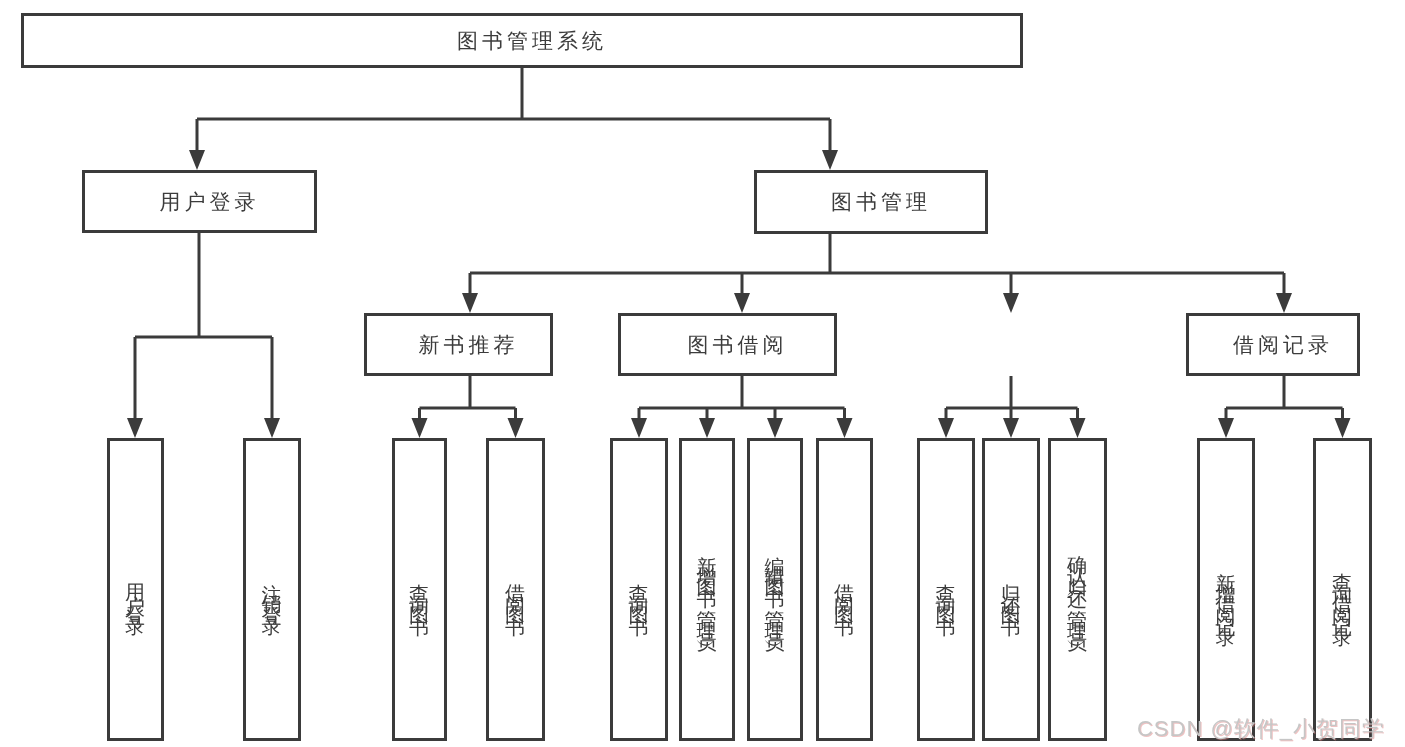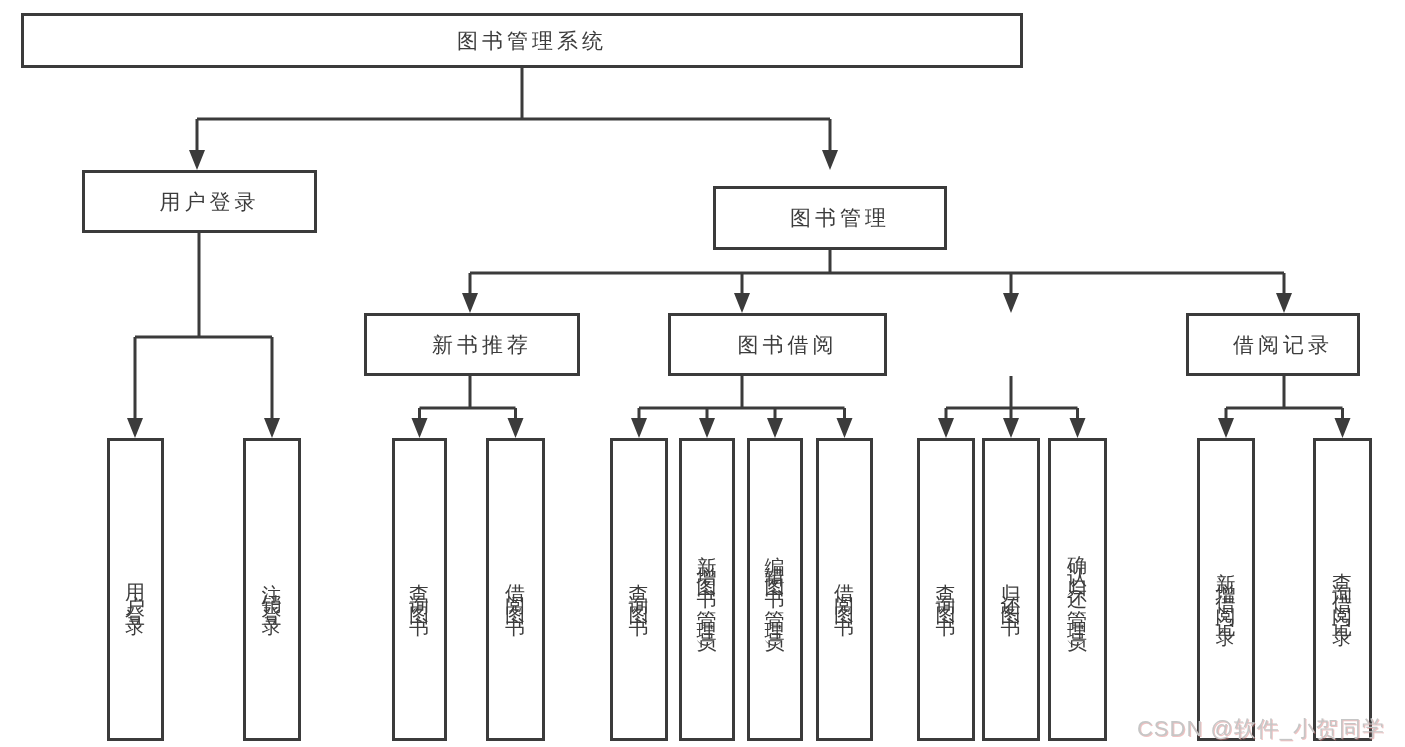--- a/index.html
+++ b/index.html
@@ -76,24 +76,24 @@
              M631,418 L647,418 L639,438 Z  M699,418 L715,418 L707,438 Z
              M767,418 L783,418 L775,438 Z  M836.5,418 L852.5,418 L844.5,438 Z
              M938,418 L954,418 L946,438 Z  M1003,418 L1019,418 L1011,438 Z
              M1069.5,418 L1085.5,418 L1077.5,438 Z
              M1218,418 L1234,418 L1226,438 Z  M1334.5,418 L1350.5,418 L1342.5,438 Z" fill="#3b3b3b" stroke="none"></path>
   </svg>
 
   <div class="node h-node root-node">图书管理系统</div>
 
   <div class="node h-node l2-node" style="left:82px;width:235px;">用户登录</div>
-  <div class="node h-node l2-node" style="left:713px;width:234px;height:64px;margin-top:16px;">图书管理</div>
+  <div class="node h-node l2-node" style="left:754px;width:234px;height:64px;">图书管理</div>
 
-  <div class="node h-node l3-node" style="left:364px;width:216px;">新书推荐</div>
-  <div class="node h-node l3-node" style="left:668px;width:219px;">图书借阅</div>
+  <div class="node h-node l3-node" style="left:364px;width:189px;">新书推荐</div>
+  <div class="node h-node l3-node" style="left:618px;width:219px;">图书借阅</div>
   <div class="node h-node l3-node" style="left:1186px;width:174px;">借阅记录</div>
 
   <div class="node leaf" style="left:107px;width:57px;">用户登录</div>
   <div class="node leaf" style="left:243px;width:58px;">注销登录</div>
 
   <div class="node leaf" style="left:392px;width:55px;">查询图书</div>
   <div class="node leaf" style="left:486px;width:59px;">借阅图书</div>
 
   <div class="node leaf" style="left:610px;width:58px;">查询图书</div>
   <div class="node leaf" style="left:679px;width:56px;">新增图书（管理员）</div>

